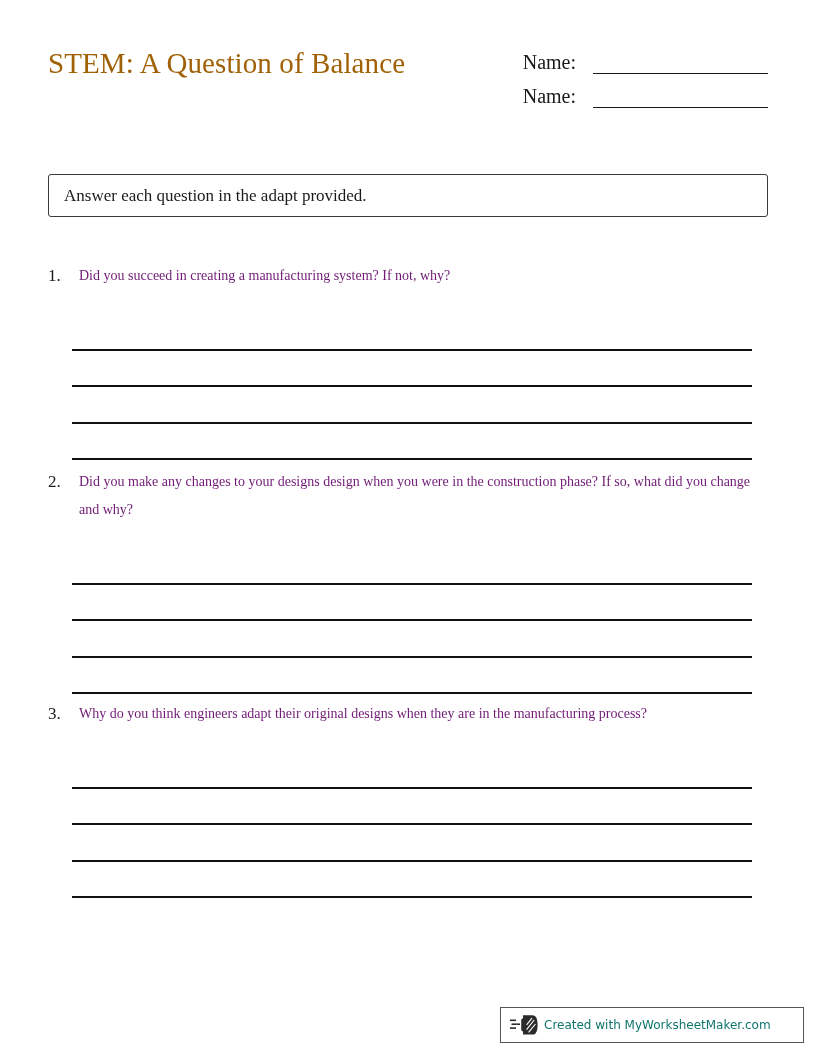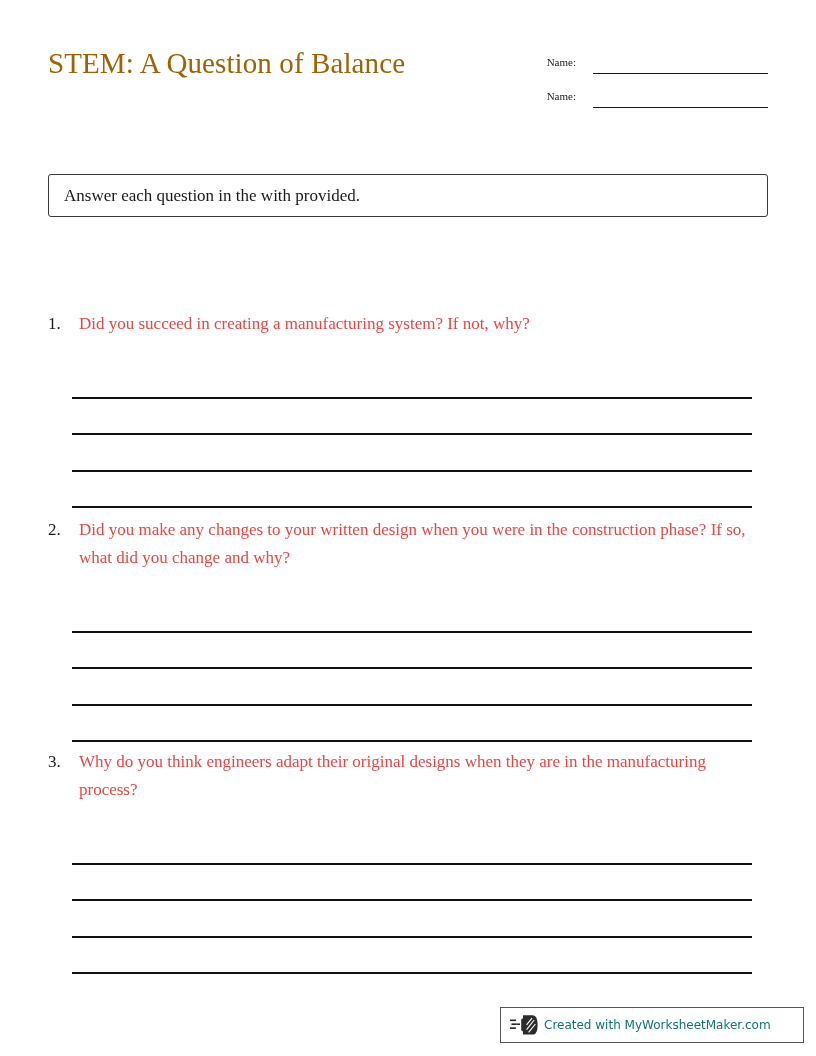--- a/index.html
+++ b/index.html
@@ -52,21 +52,21 @@
     width: 252px;
   }
   .nd-row {
     position: relative;
     height: 34px;
   }
   .nd-label {
     position: absolute;
     right: 192px;
     top: 2px;
-    font-size: 11px;
+    font-size: 20px;
     line-height: 20px;
     white-space: nowrap;
     color: #1a1a1a;
   }
   .nd-line {
     position: absolute;
     left: 77px;
     right: 0;
     top: 23px;
     border-bottom: 1.6px solid #1a1a1a;
@@ -107,24 +107,23 @@
     position: absolute;
     left: 0;
     top: 0;
     width: 26px;
     font-size: 17px;
     line-height: 28px;
     color: #1a1a1a;
   }
   .q-text {
     margin-left: 31px;
-    font-size: 17px;
+    font-size: 14px;
     line-height: 28px;
-    color: #ef4444;
-    margin-top: 48px;
+    color: #701a75;
   }
   .q-lines {
     position: relative;
     margin-left: 24px;
     width: 680px;
   }
   .ans-line {
     height: 34.5px;
     border-bottom: 2.2px solid #111111;
   }
@@ -172,40 +171,40 @@
         <span class="nd-line"></span>
       </div>
       <div class="nd-row">
         <span class="nd-label">Name:</span>
         <span class="nd-line"></span>
       </div>
     </div>
   </div>
 
   <div class="instructions">
-    <div class="instructions-text">Answer each question in the with provided.</div>
+    <div class="instructions-text">Answer each question in the adapt provided.</div>
   </div>
 
   <div class="question" id="q1" style="top:262px;">
     <div class="q-head">
       <span class="q-num">1.</span>
       <div class="q-text">Did you succeed in creating a manufacturing system? If not, why?</div>
     </div>
     <div class="q-lines" style="margin-top:24px;">
       <div class="ans-line"></div>
       <div class="ans-line"></div>
       <div class="ans-line"></div>
       <div class="ans-line"></div>
     </div>
   </div>
 
   <div class="question" id="q2" style="top:468px;">
     <div class="q-head">
       <span class="q-num">2.</span>
-      <div class="q-text">Did you make any changes to your written design when you were in the construction phase? If so, what did you change and why?</div>
+      <div class="q-text">Did you make any changes to your designs design when you were in the construction phase? If so, what did you change and why?</div>
     </div>
     <div class="q-lines" style="margin-top:24px;">
       <div class="ans-line"></div>
       <div class="ans-line"></div>
       <div class="ans-line"></div>
       <div class="ans-line"></div>
     </div>
   </div>
 
   <div class="question" id="q3" style="top:700px;">

